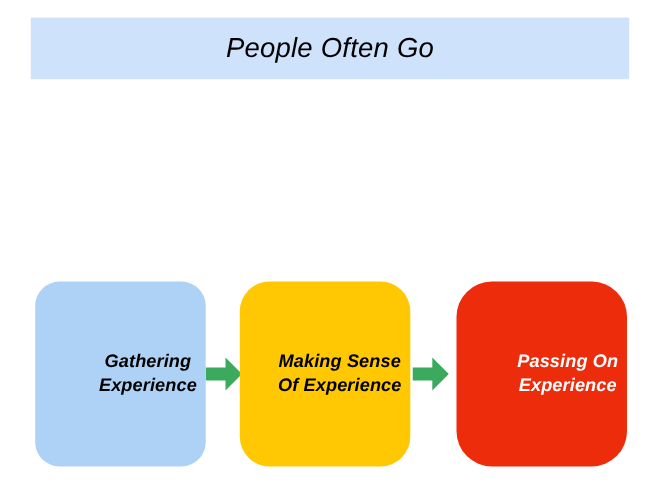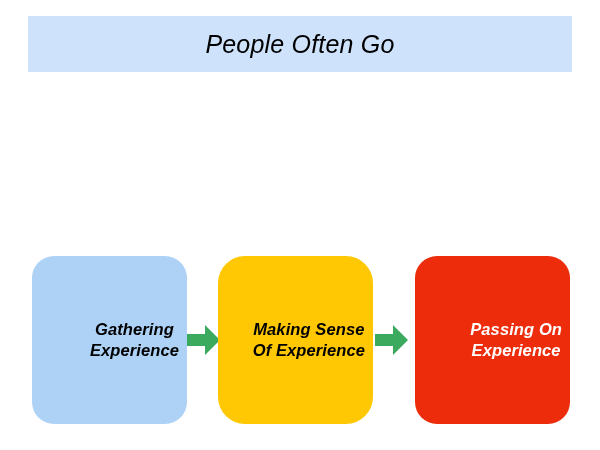--- a/index.html
+++ b/index.html
@@ -89,20 +89,21 @@
     width: 155px;
     background: #ffc803;
     border-radius: 27px;
   }
   #box-making-sense .pbox-label { color: #000000; }
 
   #box-passing-on {
     left: 415px;
     width: 155px;
     background: #ed2c0c;
+    border-radius: 32px;
   }
   #box-passing-on .pbox-label { color: #ffffff; }
 
   
   .arrow {
     position: absolute;
     top: 68px;
     width: 33px;
     height: 32px;
   }

